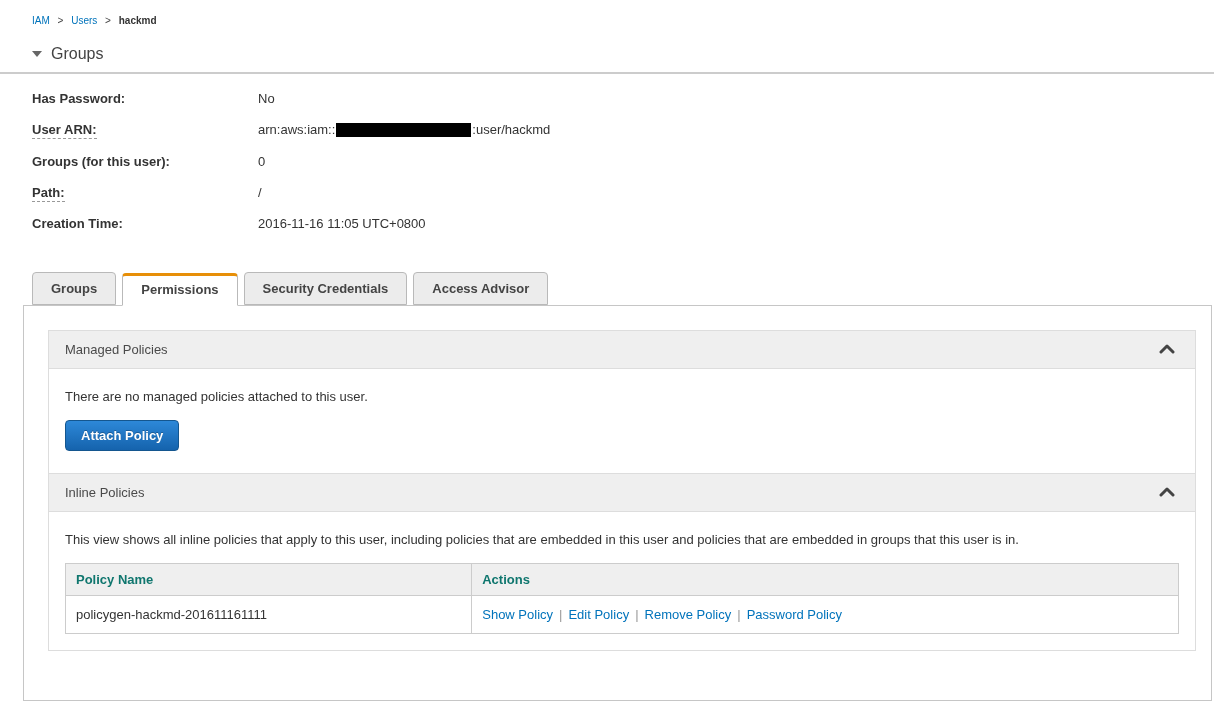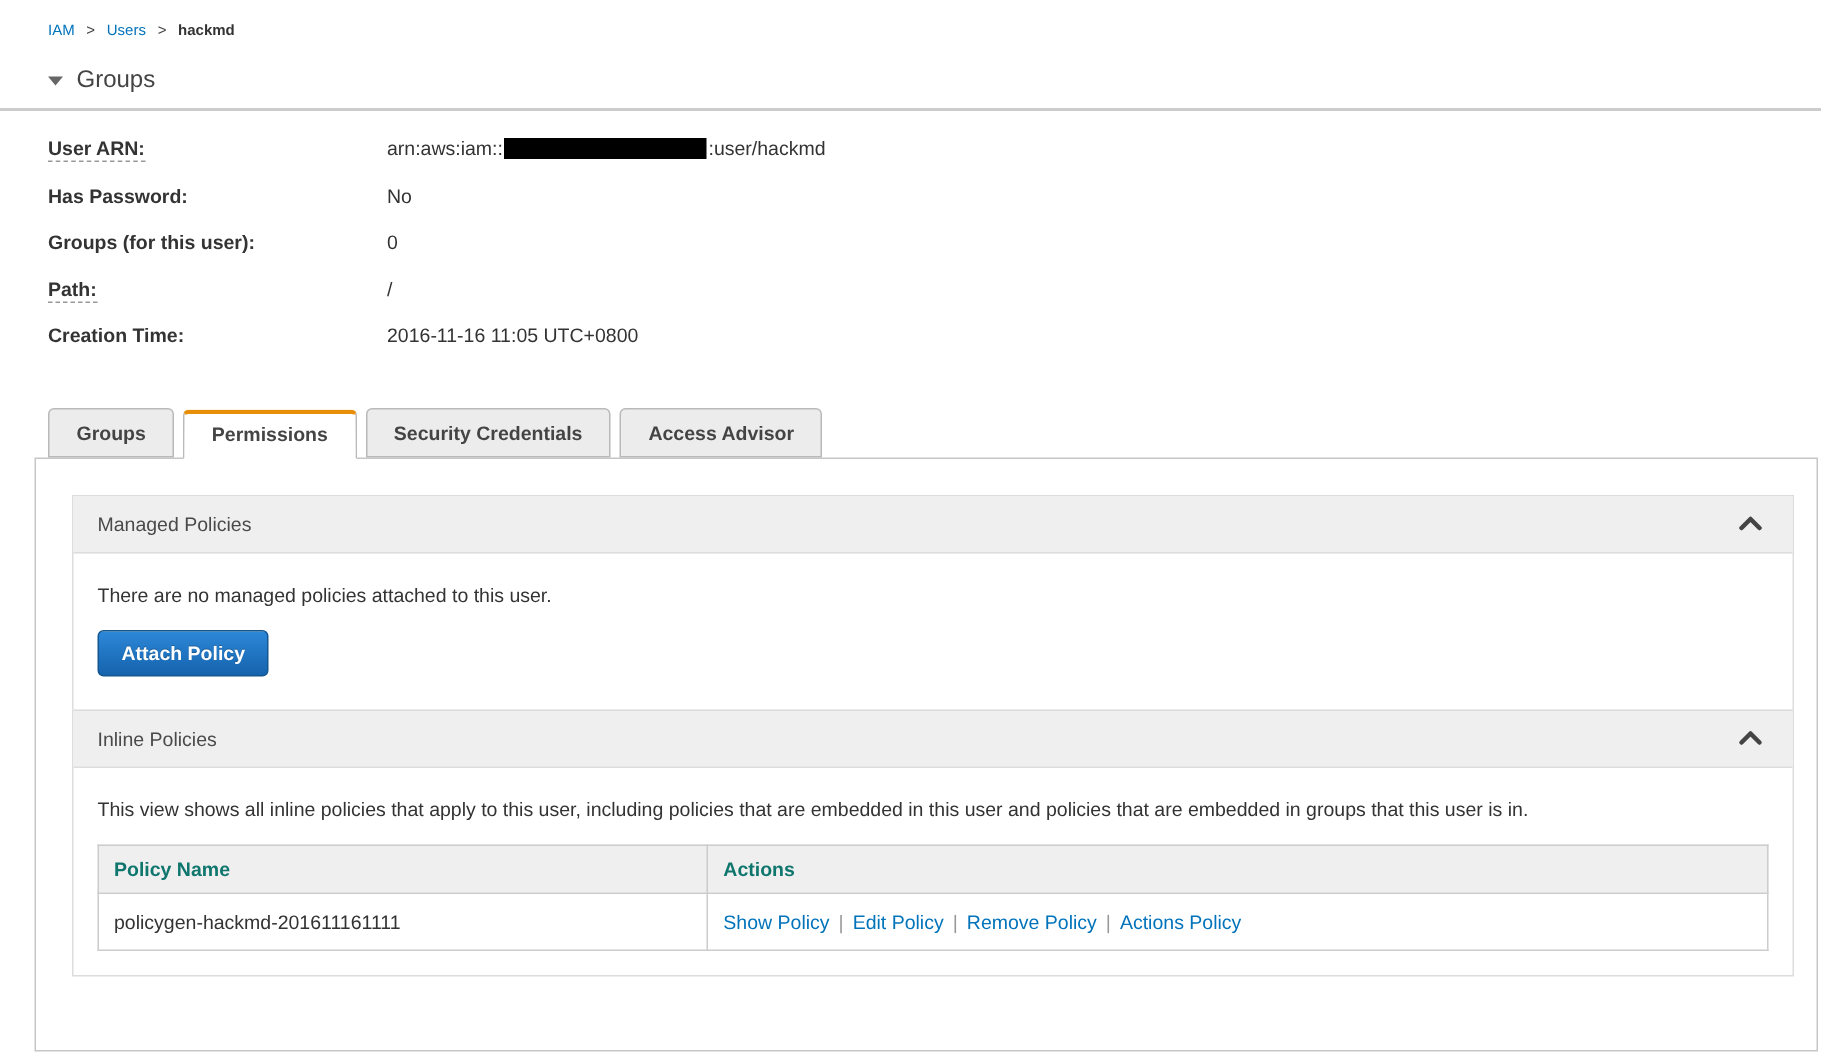--- a/index.html
+++ b/index.html
@@ -107,32 +107,32 @@
 <div class="summary-head">
   <span class="tri-down"></span>
   <span>Groups</span>
 </div>
 <div class="summary-divider"></div>
 
 <div class="summary-fields">
 
   <div class="field-row">
     <div class="field-label">
+      <span>Has Password:</span>
+    </div>
+    <div class="field-value">No</div>
+  </div>
+
+  <div class="field-row">
+    <div class="field-label">
       <span class="dashed">User ARN:</span>
     </div>
     <div class="field-value">
       <span>arn:aws:iam::</span><span class="redacted-box"></span><span>:user/hackmd</span>
     </div>
-  </div>
-
-  <div class="field-row">
-    <div class="field-label">
-      <span>Has Password:</span>
-    </div>
-    <div class="field-value">No</div>
   </div>
 
   <div class="field-row">
     <div class="field-label">
       <span>Groups (for this user):</span>
     </div>
     <div class="field-value">0</div>
   </div>
 
   <div class="field-row">
@@ -194,21 +194,21 @@
           <thead>
             <tr>
               <th class="col-policy">Policy Name</th>
               <th>Actions</th>
             </tr>
           </thead>
           <tbody>
             <tr>
               <td>policygen-hackmd-201611161111</td>
               <td>
-                <a class="action-link">Show Policy</a><span class="action-sep">|</span><a class="action-link">Edit Policy</a><span class="action-sep">|</span><a class="action-link">Remove Policy</a><span class="action-sep">|</span><a class="action-link">Actions Policy</a>
+                <a class="action-link">Show Policy</a><span class="action-sep">|</span><a class="action-link">Edit Policy</a><span class="action-sep">|</span><a class="action-link">Remove Policy</a><span class="action-sep">|</span><a class="action-link">Password Policy</a>
               </td>
             </tr>
           </tbody>
         </table>
 
       </div>
     </div>
 
   </div>
 </div>

